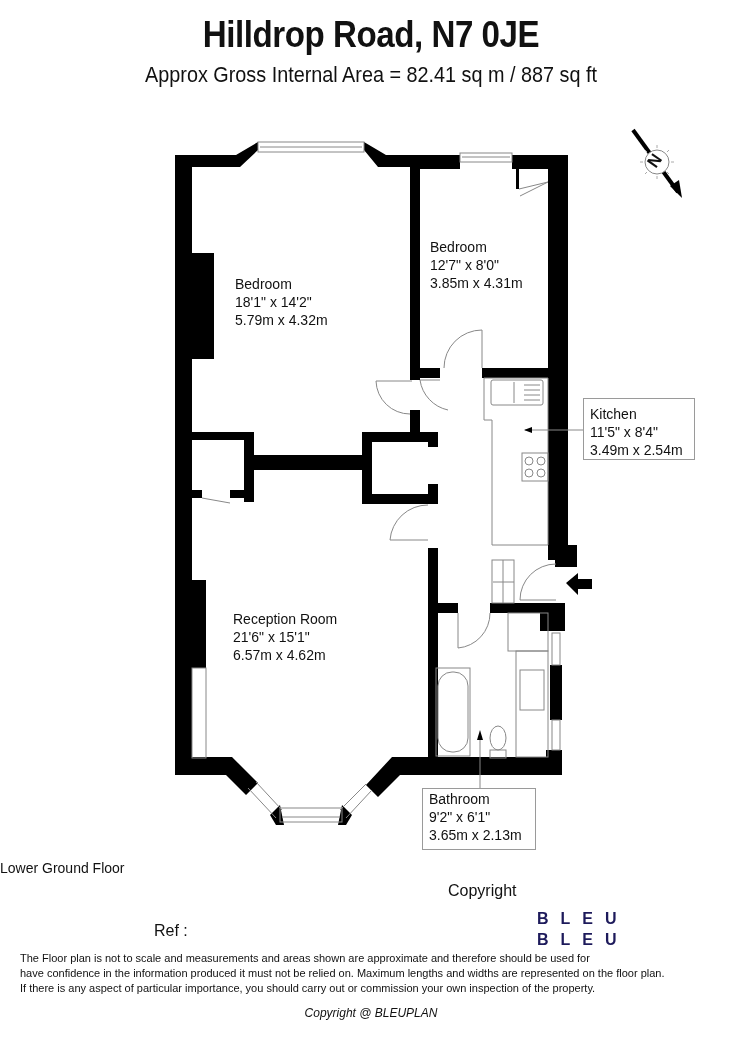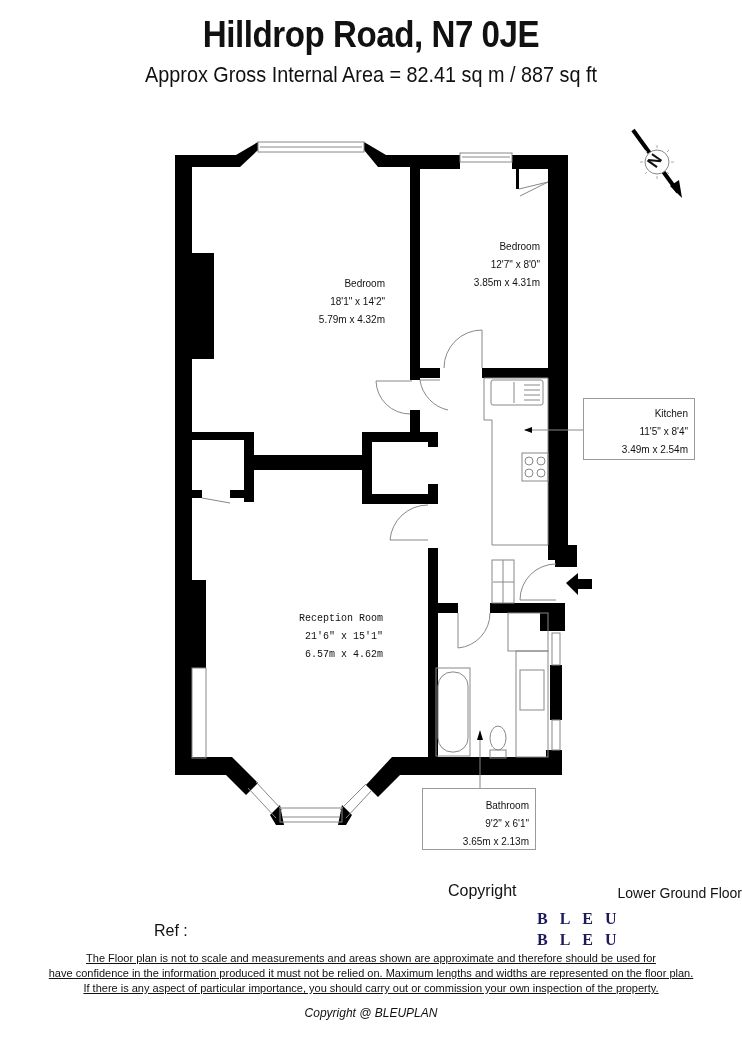--- a/index.html
+++ b/index.html
@@ -1,26 +1,26 @@
 <!DOCTYPE html>
 <html><head>
 <meta charset="utf-8">
 <style>
   html, body { margin: 0; padding: 0; background: #ffffff; }
   body { width: 742px; height: 1050px; position: relative; overflow: hidden; font-family: "Liberation Sans", sans-serif; color: #111; }
   .title { position: absolute; top: 14px; left: 0; width: 742px; text-align: center; font-size: 36px; font-weight: bold; letter-spacing: -0.5px; transform: scaleX(0.92); transform-origin: center; }
   .subtitle { position: absolute; top: 62px; left: 0; width: 742px; text-align: center; font-size: 22px; transform: scaleX(0.9); transform-origin: center; }
   svg.plan { position: absolute; left: 0; top: 0; }
-  .room-label { position: absolute; text-align: right; font-size: 10px; line-height: 18px; }
+  .room-label { position: absolute; text-align: left; font-size: 14px; line-height: 18px; }
   .boxed { border: 1px solid #9a9a9a; background: #fff; padding: 6px 6px; box-sizing: border-box; }
-  .floor-name { position: absolute; top: 860px; left: 0; width: 742px; text-align: right; font-size: 14px; margin-top: 25px; }
+  .floor-name { position: absolute; top: 860px; left: 0; width: 742px; text-align: left; font-size: 14px; }
   .ref { position: absolute; top: 922px; left: 146px; font-size: 16px; margin-left: 8px; }
   .copyright { position: absolute; top: 882px; left: 448px; font-size: 16px; }
-  .logo { position: absolute; top: 908px; left: 537px; color: #1d1a5b; font-weight: bold; font-size: 16px; letter-spacing: 12px; line-height: 21px; font-family: Liberation Serif, serif; }
-  .disclaimer { position: absolute; top: 951px; left: 20px; width: 702px; text-align: center; font-size: 11px; line-height: 15px; text-decoration: underline; }
+  .logo { position: absolute; top: 908px; left: 537px; color: #1d1a5b; font-weight: bold; font-size: 16px; letter-spacing: 12px; line-height: 21px; }
+  .disclaimer { position: absolute; top: 951px; left: 20px; width: 702px; font-size: 11px; line-height: 15px; }
   .copy-line { position: absolute; top: 1006px; left: 0; width: 742px; text-align: center; font-size: 12px; font-style: italic; }
 </style>
 </head>
 <body>
 
 <div class="title">Hilldrop Road, N7 0JE</div>
 <div class="subtitle">Approx Gross Internal Area = 82.41 sq m / 887 sq ft</div>
 
 <svg class="plan" width="742" height="1050" viewBox="0 0 742 1050">
   <g fill="#000">
@@ -165,27 +165,27 @@
   <div>12'7" x 8'0"</div>
   <div>3.85m x 4.31m</div>
 </div>
 
 <div class="room-label boxed" style="left:583px; top:398px; width:112px; height:62px; ">
   <div>Kitchen</div>
   <div>11'5" x 8'4"</div>
   <div>3.49m x 2.54m</div>
 </div>
 
-<div class="room-label" style="left:233px; top:610px; width:150px;font-family:Liberation Mono, monospace;">
+<div class="room-label" style="left:233px; top:610px; width:150px;">
   <div>Reception Room</div>
   <div>21'6" x 15'1"</div>
   <div>6.57m x 4.62m</div>
 </div>
 
-<div class="room-label boxed" style="left:422px; top:788px; width:114px; height:62px; padding-top:8px;">
+<div class="room-label boxed" style="left:422px; top:788px; width:114px; height:62px; padding-top:1px;">
   <div>Bathroom</div>
   <div>9'2" x 6'1"</div>
   <div>3.65m x 2.13m</div>
 </div>
 
 <div class="floor-name">Lower Ground Floor</div>
 
 <div class="ref">Ref  :</div>
 <div class="copyright">Copyright</div>
 <div class="logo">

